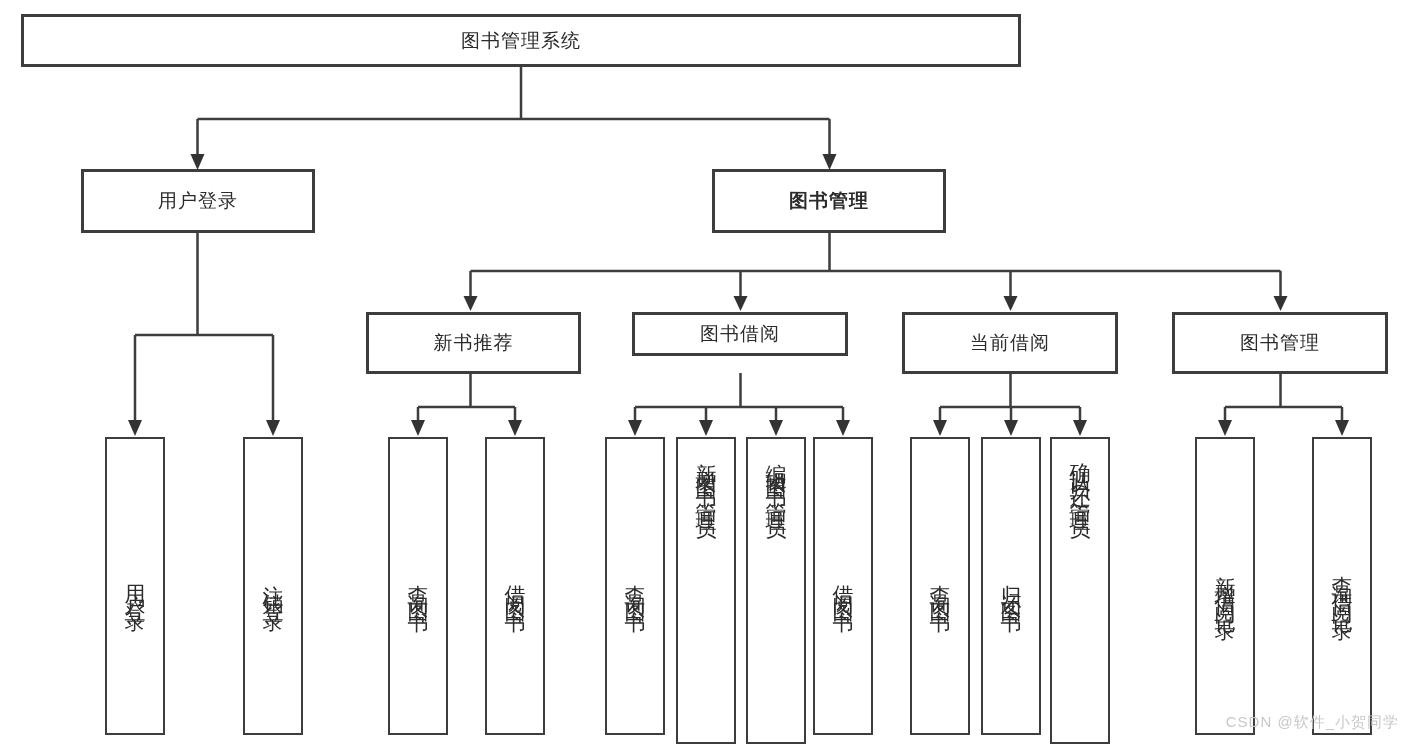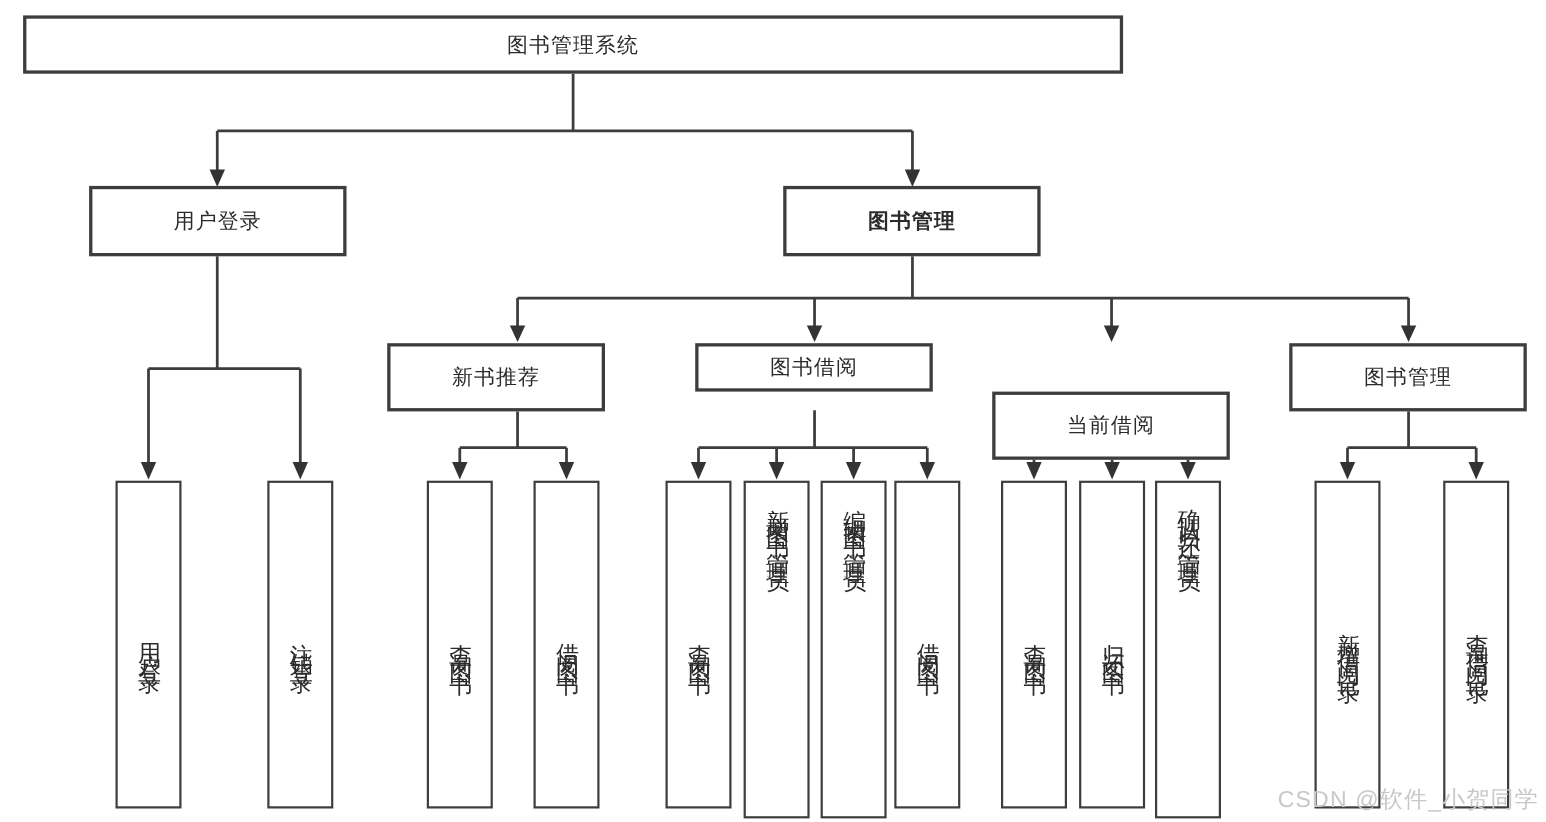--- a/index.html
+++ b/index.html
@@ -55,21 +55,21 @@
     justify-content: flex-start;
     padding-top: 7px;
     letter-spacing: 8px;
   }
   .watermark {
     position: absolute;
     right: 6px;
     top: 713px;
     z-index: 5;
     color: #c8c8c8;
-    font-size: 21px;
+    font-size: 15px;
     letter-spacing: 1px;
     white-space: nowrap;
   }
 </style>
 </head>
 <body>
 
 <div class="stage">
 
   <svg class="connectors" width="1405" height="747" viewBox="0 0 1405 747">
@@ -110,23 +110,23 @@
       <polygon points="1218,420 1232,420 1225,436"></polygon>
       <polygon points="1335,420 1349,420 1342,436"></polygon>
     </g>
   </svg>
 
   <div class="box h-box root-box">图书管理系统</div>
 
   <div class="box h-box" style="left:81px; top:169px; width:234px; height:64px;">用户登录</div>
   <div class="box h-box" style="left:712px; top:169px; width:234px; height:64px;font-weight:bold;">图书管理</div>
 
-  <div class="box h-box" style="left:352px; top:312px; width:198px; height:62px;">新书推荐</div>
+  <div class="box h-box" style="left:366px; top:312px; width:215px; height:62px;">新书推荐</div>
   <div class="box h-box" style="left:632px; top:312px; width:216px; height:44px;">图书借阅</div>
-  <div class="box h-box" style="left:902px; top:312px; width:216px; height:62px;margin-top:44px;">当前借阅</div>
+  <div class="box h-box" style="left:902px; top:312px; width:216px; height:62px;">当前借阅</div>
   <div class="box h-box" style="left:1172px; top:312px; width:216px; height:62px;">图书管理</div>
 
   <div class="box v-box" style="left:105px;">用户登录</div>
   <div class="box v-box" style="left:243px;">注销登录</div>
 
   <div class="box v-box" style="left:388px;">查询图书</div>
   <div class="box v-box" style="left:485px;">借阅图书</div>
 
   <div class="box v-box" style="left:605px;">查询图书</div>
   <div class="box v-box tall" style="left:676px;">新增图书（管理员）</div>

